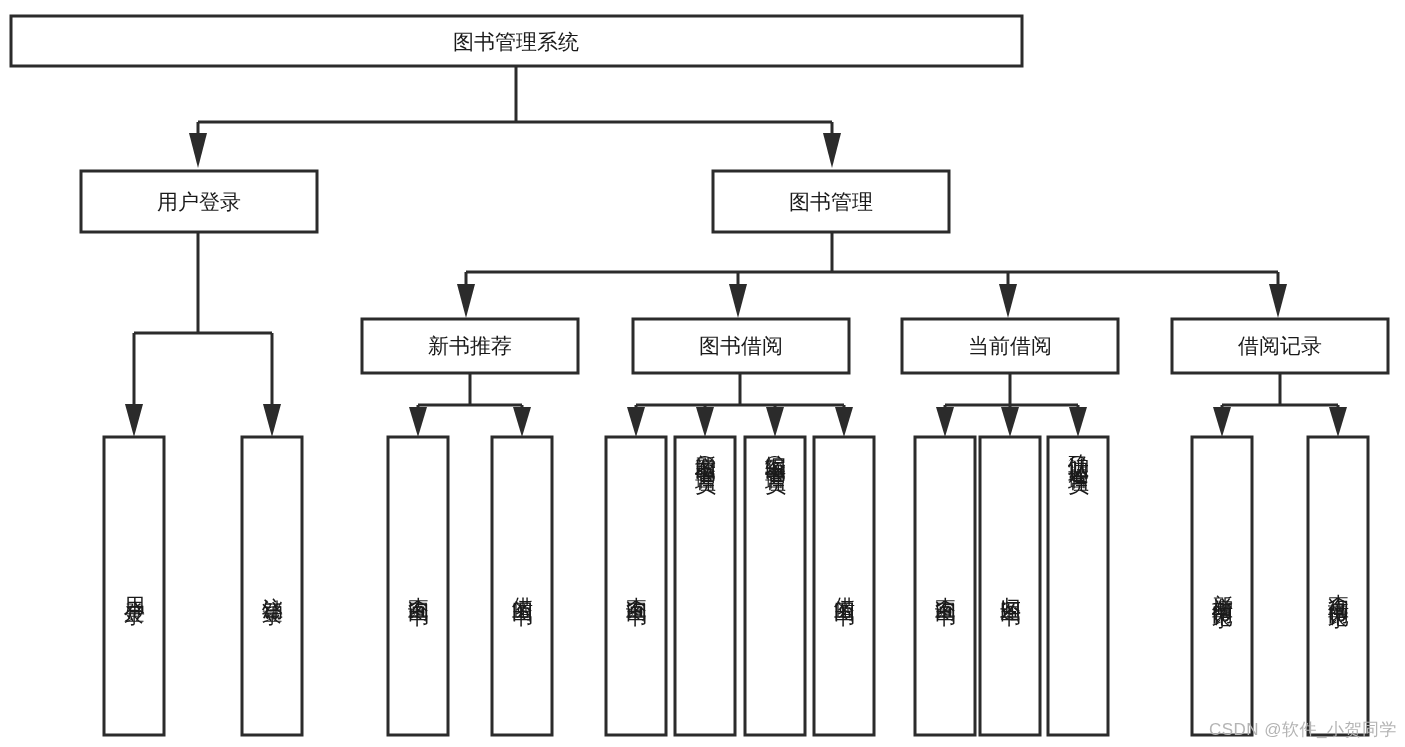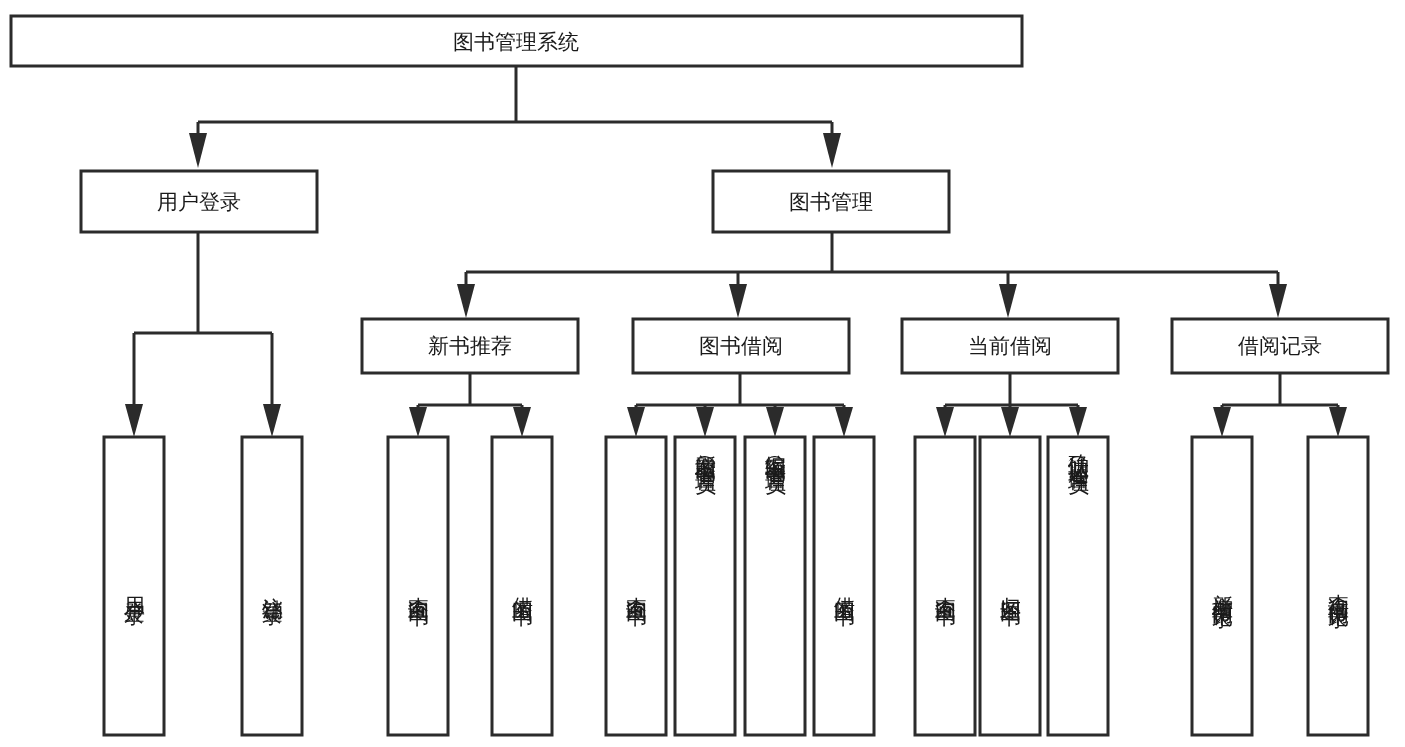--- a/index.html
+++ b/index.html
@@ -195,14 +195,15 @@
   <div class="leaf-label" style="left:745px; top:437px; width:60px; height:298px; justify-content:flex-start; display:flex; align-items:center;">编辑图书（管理员）</div>
   <div class="leaf-label" style="left:814px; top:437px; width:60px; height:298px; justify-content:center; display:flex; align-items:center;">借阅图书</div>
 
   <div class="leaf-label" style="left:915px; top:437px; width:60px; height:298px; justify-content:center; display:flex; align-items:center;">查询图书</div>
   <div class="leaf-label" style="left:980px; top:437px; width:60px; height:298px; justify-content:center; display:flex; align-items:center;">归还图书</div>
   <div class="leaf-label" style="left:1048px; top:437px; width:60px; height:298px; justify-content:flex-start; display:flex; align-items:center;">确认归还（管理员）</div>
 
   <div class="leaf-label" style="left:1192px; top:437px; width:60px; height:298px; justify-content:center; display:flex; align-items:center;">新增借阅记录</div>
   <div class="leaf-label" style="left:1308px; top:437px; width:60px; height:298px; justify-content:center; display:flex; align-items:center;">查询借阅记录</div>
 
+  <div class="watermark">CSDN @软件_小贺同学</div>
 
 </div>
 
 </body></html>

